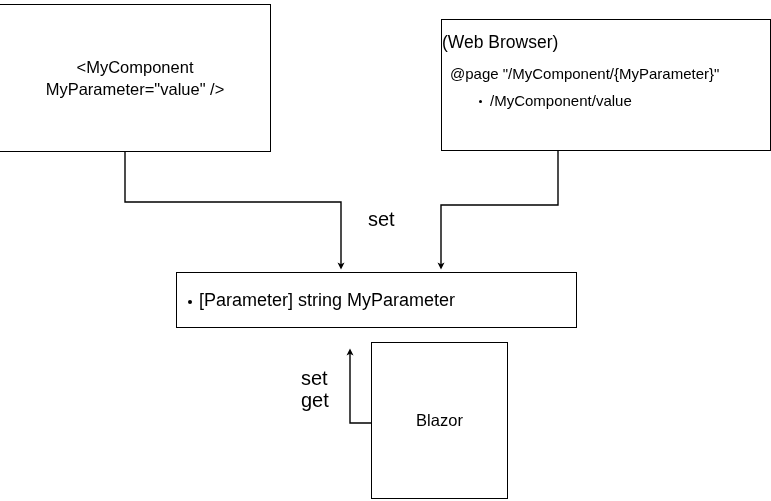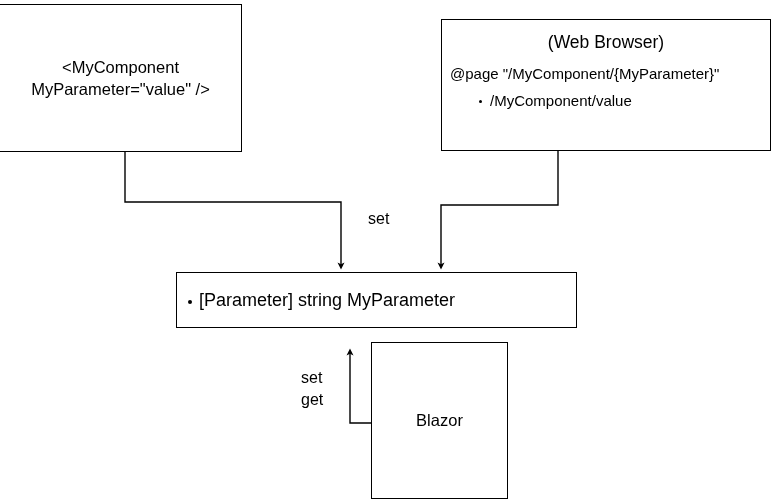--- a/index.html
+++ b/index.html
@@ -34,21 +34,21 @@
     left: 0;
     top: 0;
     width: 771px;
     height: 501px;
     pointer-events: none;
   }
   
   #box-component-markup {
     left: -1px;
     top: 4px;
-    width: 243px;
+    width: 272px;
     height: 148px;
   }
   .markup-text {
     font-size: 16.5px;
     line-height: 22px;
     text-align: center;
     white-space: nowrap;
     color: #000000;
   }
   
@@ -56,21 +56,21 @@
     left: 441px;
     top: 19px;
     width: 330px;
     height: 132px;
     align-items: stretch;
     justify-content: flex-start;
     padding: 0;
   }
   .browser-title {
     font-size: 17.5px;
-    text-align: center;
+    text-align: left;
     margin-top: 12px;
     white-space: nowrap;
   }
   .browser-page-directive {
     font-size: 15px;
     text-align: left;
     margin-top: 12px;
     padding-left: 8px;
     white-space: nowrap;
   }
@@ -134,21 +134,21 @@
   }
   .blazor-text {
     font-size: 16.5px;
     line-height: 21px;
     text-align: center;
     white-space: nowrap;
   }
   
   .edge-label {
     position: absolute;
-    font-size: 16px;
+    font-size: 20px;
     line-height: 22px;
     white-space: nowrap;
     color: #000000;
   }
   #label-set-top {
     left: 368px;
     top: 208px;
   }
   #label-setget {
     left: 301px;

